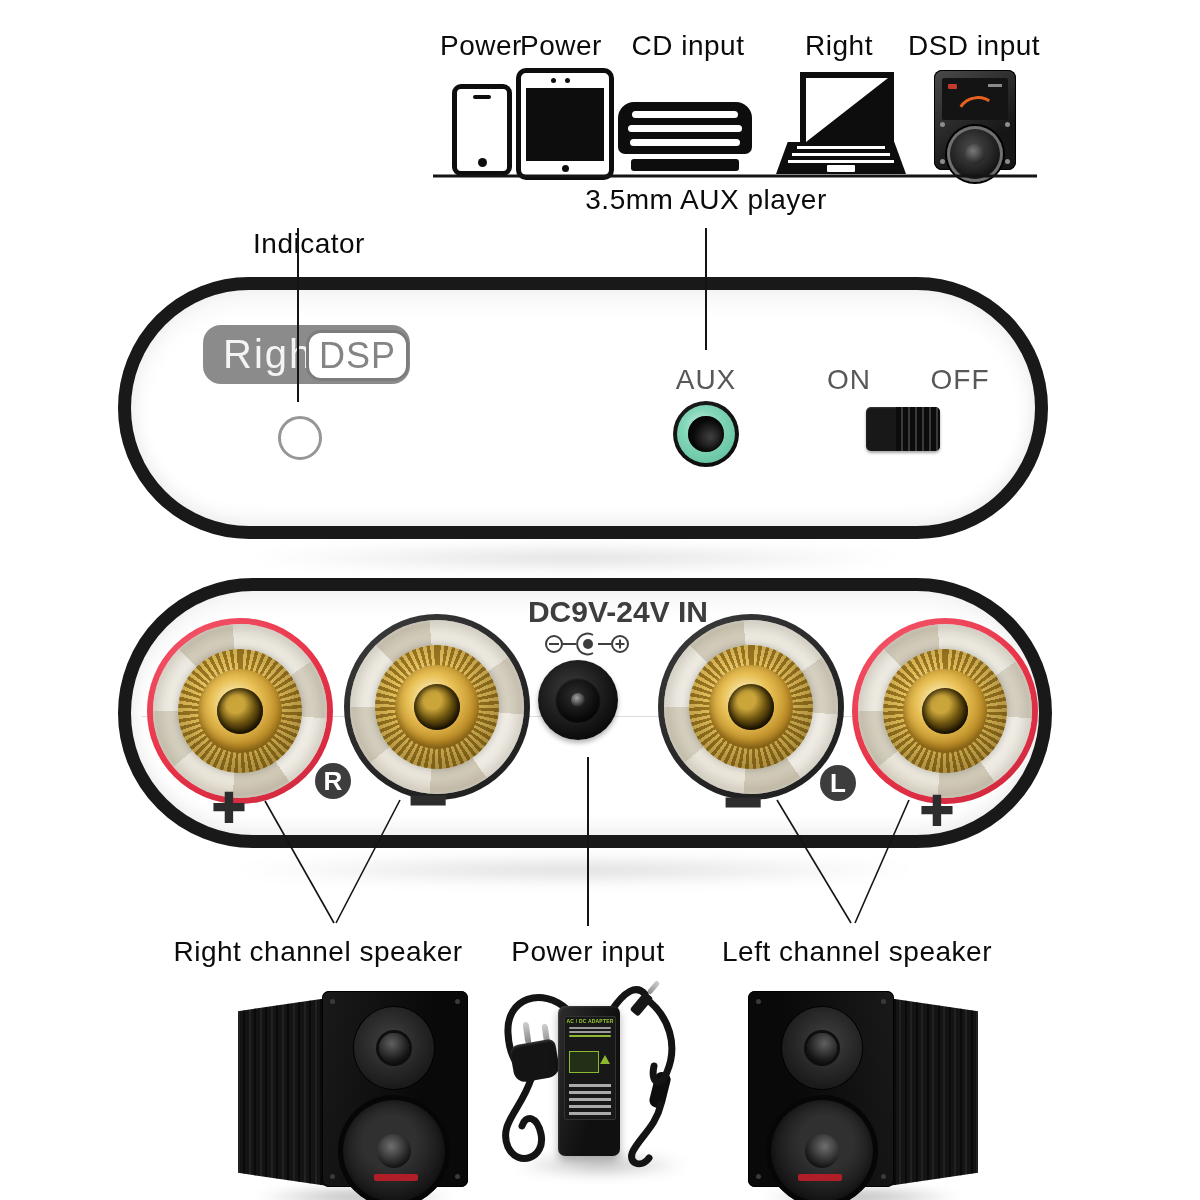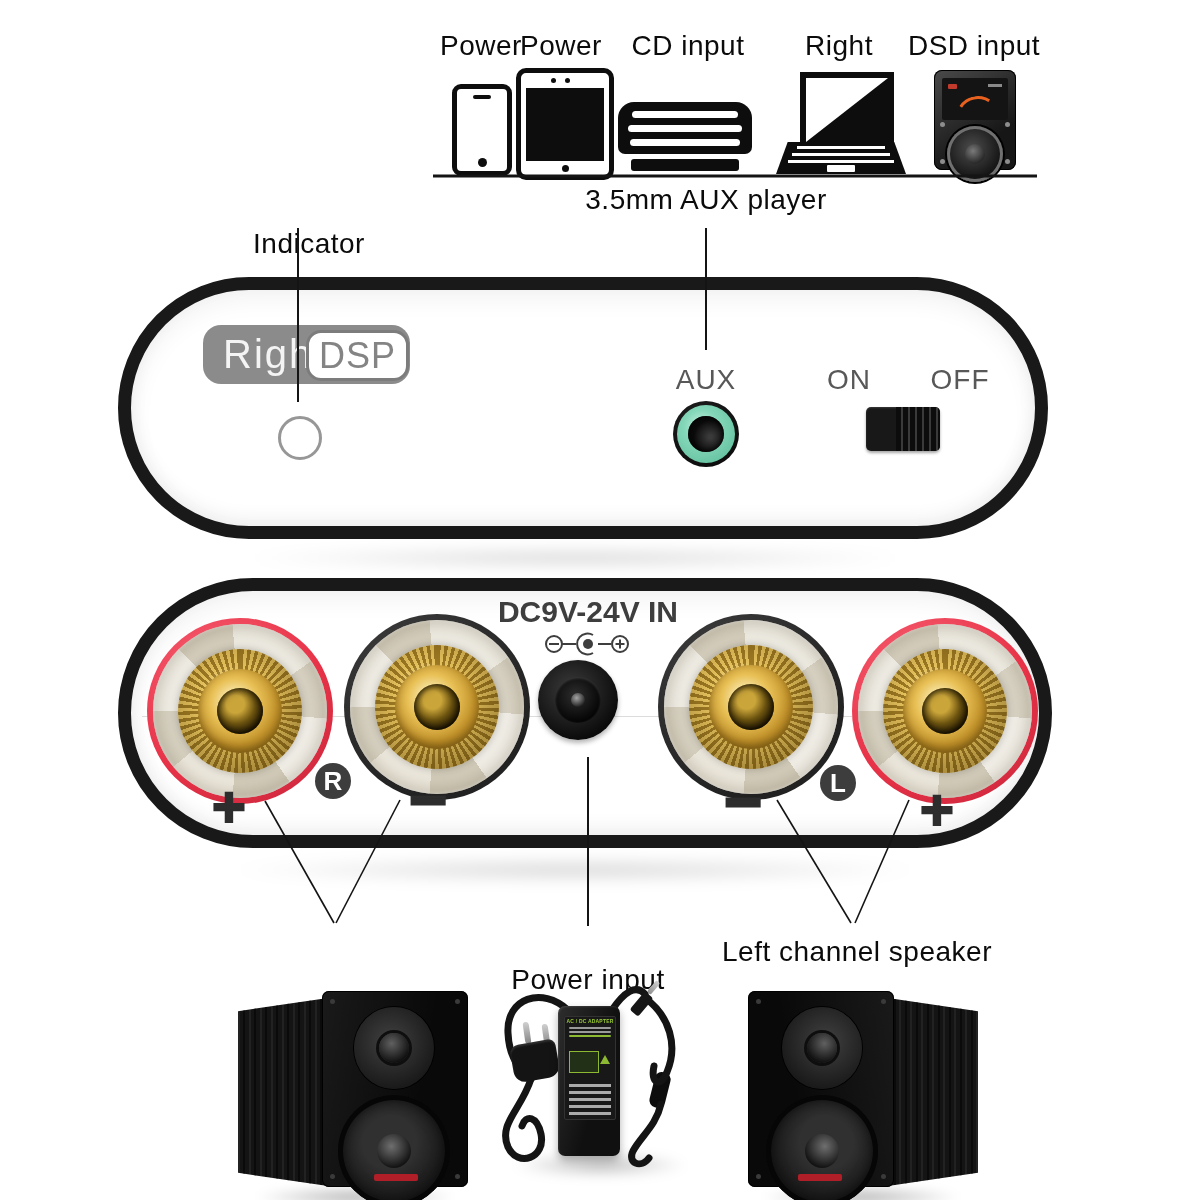--- a/index.html
+++ b/index.html
@@ -86,21 +86,21 @@
      background:radial-gradient(circle at 44% 40%,#fbeebc 0 10%,#e8c055 35%,#c2922a 62%,#8d6a14 100%);
      box-shadow:inset 0 -4px 9px rgba(60,40,0,.5);}
   .post .hole{position:absolute;inset:70px;border-radius:50%;
      background:radial-gradient(circle at 40% 35%,#caa53a 0 22%,#6e5510 48%,#201602 78%);
      box-shadow:inset 0 0 9px #000;}
   .badge{position:absolute;width:36px;height:36px;border-radius:50%;background:#3d3d3d;z-index:12;
      color:#fff;font-size:26px;font-weight:bold;text-align:center;line-height:36px;}
   .sign{position:absolute;z-index:12;color:#2d2d2d;font-weight:bold;transform:translate(-50%,-50%);}
   .sign.plus{font-size:58px;-webkit-text-stroke:2px #2d2d2d;}
   .sign.minus{font-size:64px;-webkit-text-stroke:3px #2d2d2d;}
-  .dc-label{position:absolute;left:468px;top:595px;width:240px;text-align:center;z-index:12;
+  .dc-label{position:absolute;left:468px;top:595px;width:240px;text-align:right;z-index:12;
      font-size:30px;font-weight:bold;color:#3e3e3e;letter-spacing:0;}
   .dc-jack{position:absolute;left:538px;top:660px;width:80px;height:80px;border-radius:50%;z-index:12;
      background:radial-gradient(circle at 42% 38%,#3c3c3c,#0b0b0b 72%);box-shadow:0 3px 5px rgba(0,0,0,.3);}
   .dc-jack .r2{position:absolute;left:17px;top:17px;width:46px;height:46px;border-radius:50%;
      background:radial-gradient(circle at 45% 40%,#2e2e2e,#050505 70%);box-shadow:inset 0 1px 3px rgba(255,255,255,.2);}
   .dc-jack .pin{position:absolute;left:33px;top:33px;width:14px;height:14px;border-radius:50%;
      background:radial-gradient(circle at 40% 35%,#a5a5a5,#1e1e1e 75%);}
 
   
   .speaker{position:absolute;width:232px;height:210px;}
@@ -271,21 +271,22 @@
     </div>
 
   <div class="badge" style="left:315px;top:763px;">R</div>
   <div class="badge" style="left:820px;top:765px;">L</div>
 
   <div class="sign plus" style="left:229px;top:806px;">+</div>
   <div class="sign minus" style="left:428px;top:800px;">−</div>
   <div class="sign minus" style="left:743px;top:802px;">−</div>
   <div class="sign plus" style="left:937px;top:809px;">+</div>
 
-  <div class="abs ctr caption" style="left:588px;top:936px;margin-top:28px;">Power input</div>
+  <div class="abs ctr caption" style="left:318px;top:936px;">Right channel speaker</div>
+  <div class="abs ctr caption" style="left:588px;top:936px;">Power input</div>
   <div class="abs ctr caption" style="left:857px;top:936px;">Left channel speaker</div>
 
   <div class="speaker" style="left:238px;top:986px;">
     <div class="spk-shadow"></div>
     <div class="spk-side"></div>
     <div class="spk-front">
       <div class="tweeter">
           <div class="dome"></div>
         </div>
       <div class="woofer">

